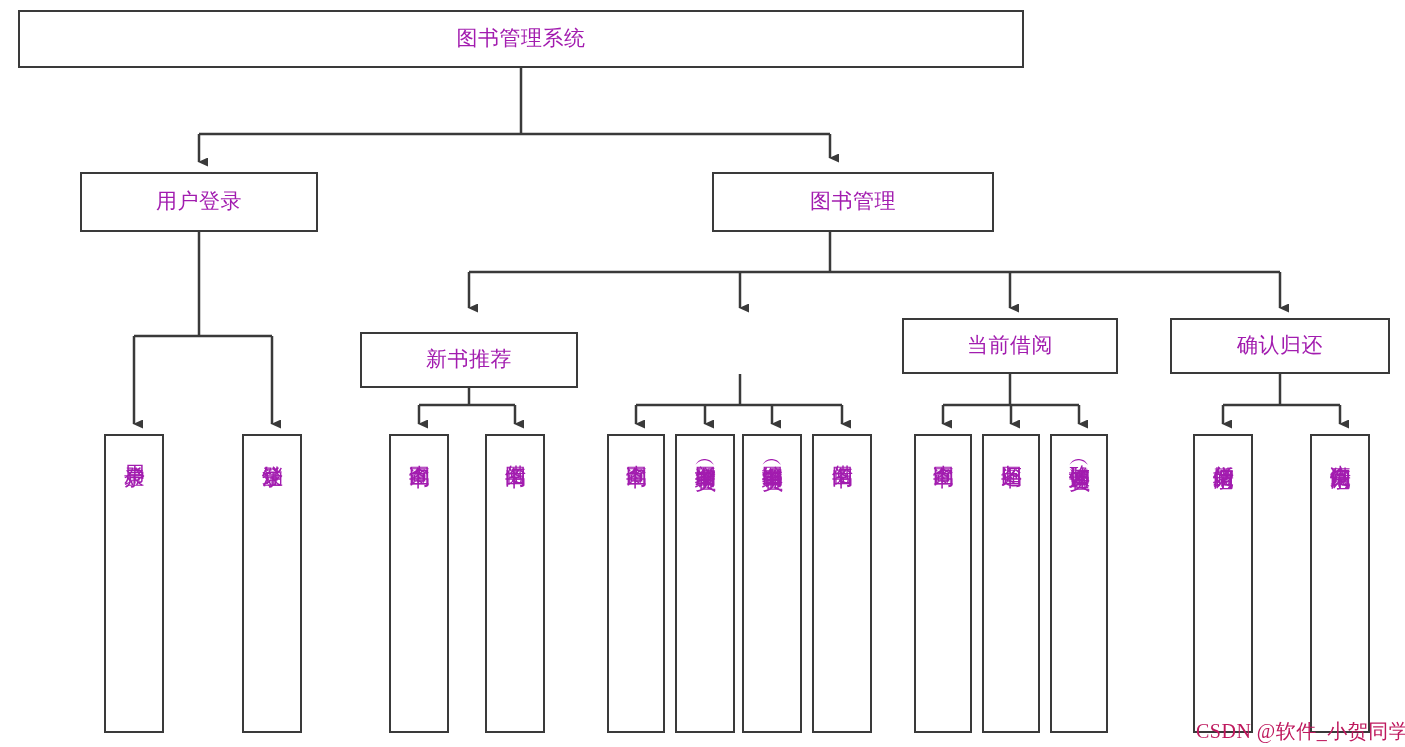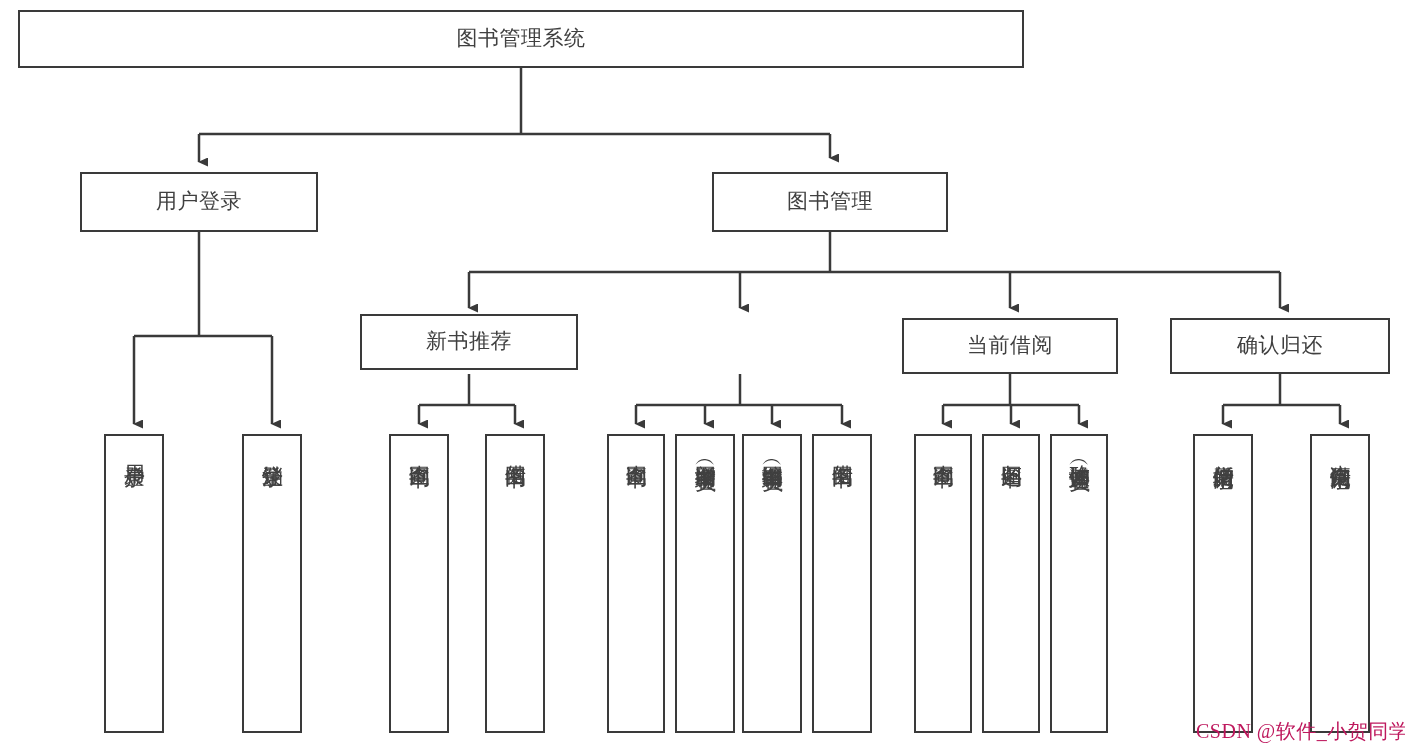--- a/index.html
+++ b/index.html
@@ -23,21 +23,21 @@
     height: 747px;
   }
   .node {
     position: absolute;
     box-sizing: border-box;
     border: 2.5px solid #3a3a3a;
     background: #ffffff;
     display: flex;
     align-items: center;
     justify-content: center;
-    color: #404040;
+    color: #a21caf;
   }
   .node-h {
     font-size: 21px;
     line-height: 1.1;
     letter-spacing: 0.5px;
   }
   .node-v {
     align-items: flex-start;
     justify-content: center;
     padding-top: 12px;
@@ -114,25 +114,25 @@
     </g>
   </svg>
 
   <div class="node node-h" id="node-root" style="left: 18px; top: 10px; width: 1006px; height: 58px;">
     <span>图书管理系统</span>
   </div>
 
   <div class="node node-h" id="node-l2-0" style="left: 80px; top: 172px; width: 238px; height: 60px;">
     <span>用户登录</span>
   </div>
-  <div class="node node-h" id="node-l2-1" style="left: 712px; top: 172px; width: 236px; height: 60px;">
+  <div class="node node-h" id="node-l2-1" style="left: 712px; top: 172px; width: 282px; height: 60px;">
     <span>图书管理</span>
   </div>
 
-  <div class="node node-h" id="node-l3-0" style="left: 360px; top: 314px; width: 218px; height: 56px;">
+  <div class="node node-h" id="node-l3-0" style="left: 360px; top: 332px; width: 218px; height: 56px;">
     <span>新书推荐</span>
   </div>
   <div class="node node-h" id="node-l3-2" style="left: 902px; top: 318px; width: 216px; height: 56px;">
     <span>当前借阅</span>
   </div>
   <div class="node node-h" id="node-l3-3" style="left: 1170px; top: 318px; width: 220px; height: 56px;">
     <span>确认归还</span>
   </div>
 
   <div class="node node-v" id="node-leaf-0" style="left: 104px; top: 434px; width: 60px; height: 299px;">

